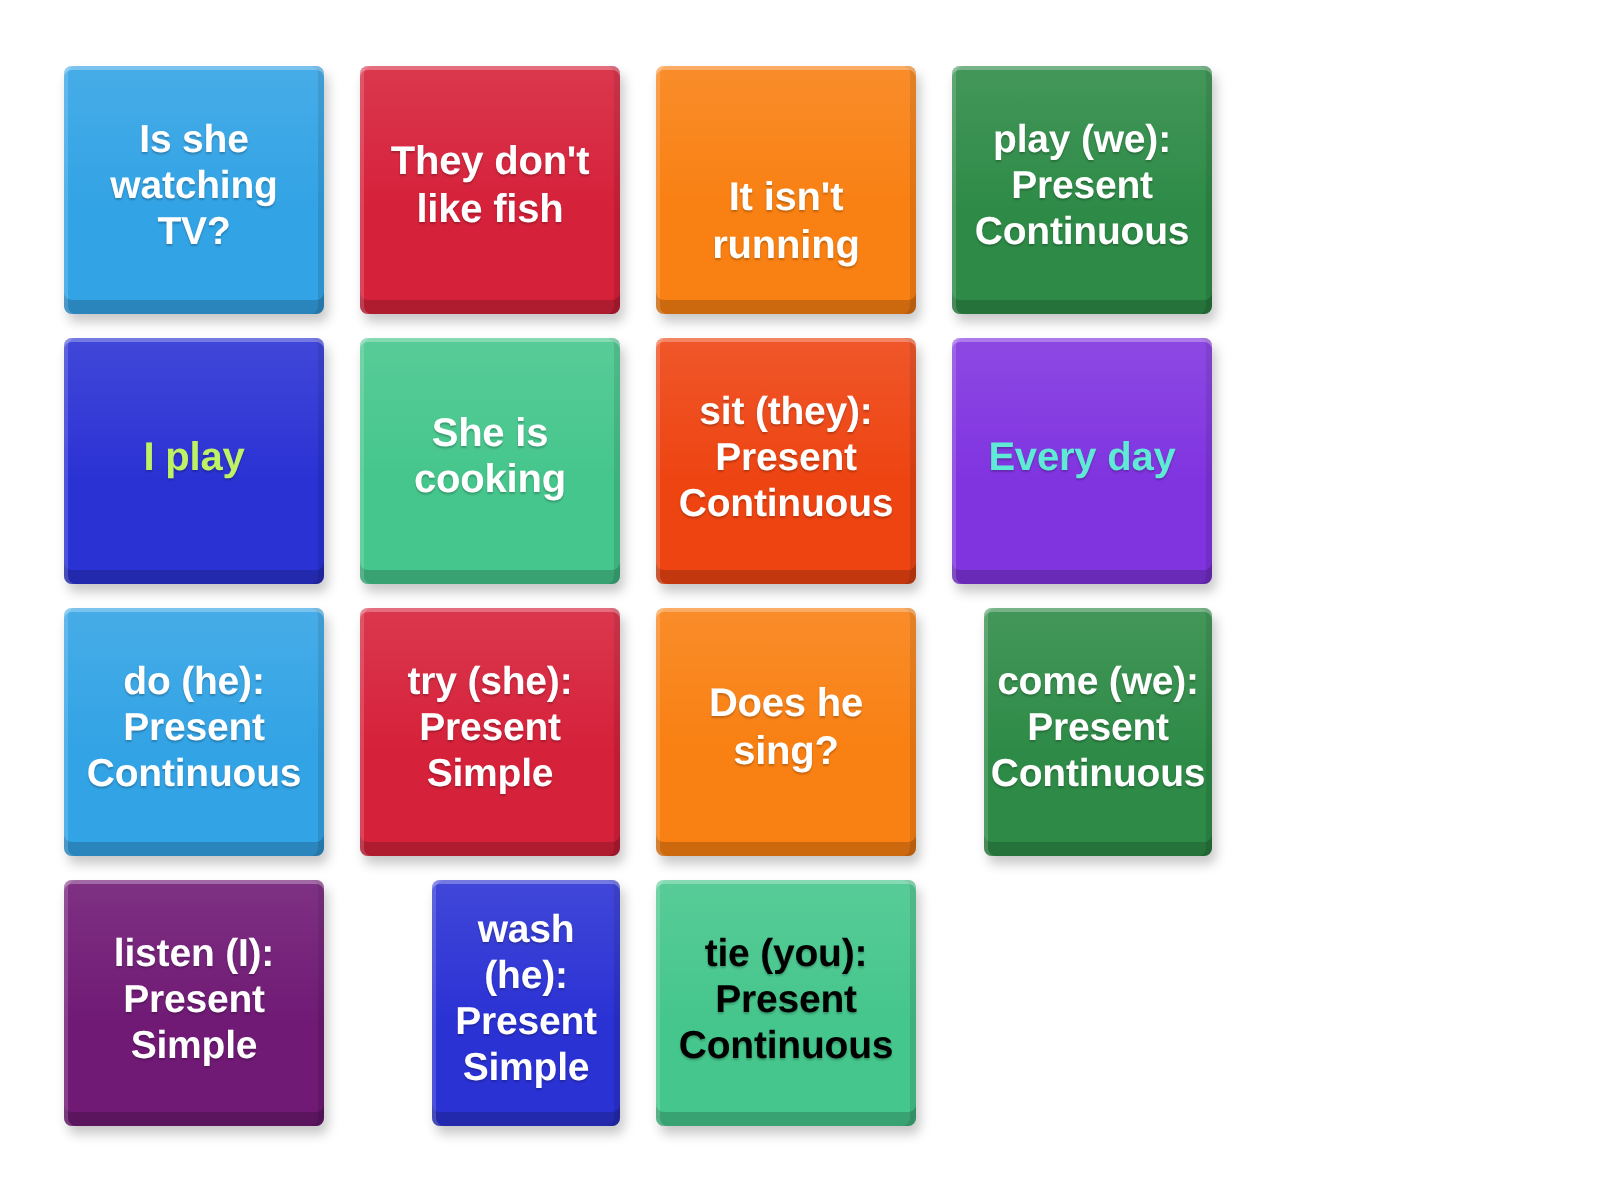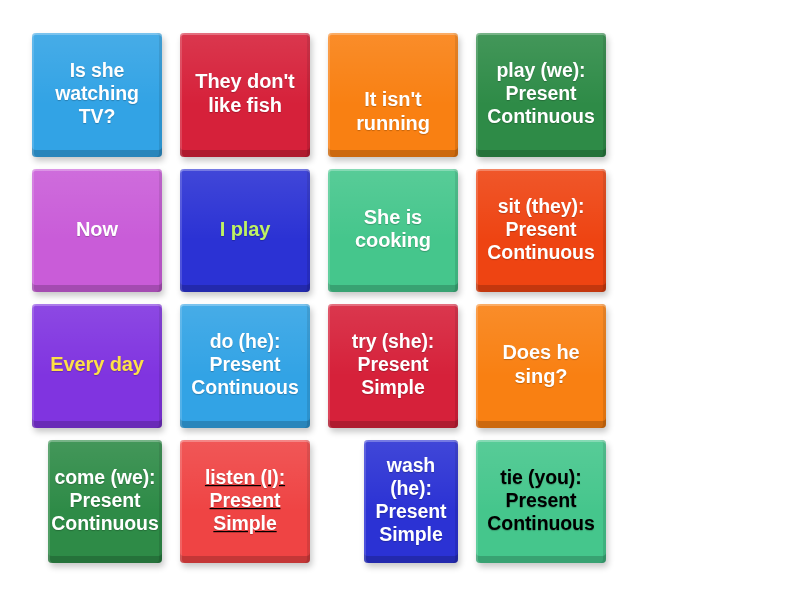--- a/index.html
+++ b/index.html
@@ -95,58 +95,55 @@
     </div>
     <div class="tile" style="background: rgb(249, 128, 18);">
       <span class="tile-label" style="color: rgb(255, 255, 255); margin-top: 36px;">It isn't
 running</span>
     </div>
     <div class="tile lines-3" style="background: rgb(46, 139, 71);">
       <span class="tile-label" style="color: rgb(255, 255, 255);">play (we):
 Present
 Continuous</span>
     </div>
-    <div class="tile" style="background: rgb(201, 92, 216);">
-      <span class="tile-label" style="color: rgb(255, 255, 255);">Now</span>
-    </div>
     <div class="tile" style="background: rgb(43, 50, 212);">
       <span class="tile-label" style="color: #bef264; text-align: center;">I play</span>
     </div>
     <div class="tile" style="background: rgb(69, 198, 140);">
       <span class="tile-label" style="color: rgb(255, 255, 255);">She is
 cooking</span>
     </div>
     <div class="tile lines-3" style="background: rgb(238, 68, 18);">
       <span class="tile-label" style="color: rgb(255, 255, 255);">sit (they):
 Present
 Continuous</span>
     </div>
     <div class="tile" style="background: rgb(128, 52, 224);">
-      <span class="tile-label" style="color: #fde047;">Every day</span>
+      <span class="tile-label" style="color: #5eead4;">Every day</span>
     </div>
     <div class="tile lines-3" style="background: rgb(50, 163, 229);">
       <span class="tile-label" style="color: rgb(255, 255, 255);">do (he):
 Present
 Continuous</span>
     </div>
     <div class="tile lines-3" style="background: rgb(214, 33, 58);">
       <span class="tile-label" style="color: rgb(255, 255, 255);">try (she):
 Present
 Simple</span>
     </div>
     <div class="tile" style="background: rgb(249, 128, 18);">
       <span class="tile-label" style="color: rgb(255, 255, 255);">Does he
 sing?</span>
     </div>
     <div class="tile lines-3" style="background: rgb(46, 139, 71); margin-left: 16px;">
       <span class="tile-label" style="color: rgb(255, 255, 255);">come (we):
 Present
 Continuous</span>
     </div>
-    <div class="tile lines-3" style="background: #ef4444; text-decoration: underline;">
+    <div class="tile lines-3" style="background: #701a75;">
       <span class="tile-label" style="color: rgb(255, 255, 255);">listen (I):
 Present
 Simple</span>
     </div>
     <div class="tile lines-3" style="background: rgb(43, 50, 212); margin-left: 36px;">
       <span class="tile-label" style="color: rgb(255, 255, 255);">wash (he):
 Present
 Simple</span>
     </div>
     <div class="tile lines-3" style="background: rgb(69, 198, 140);">

